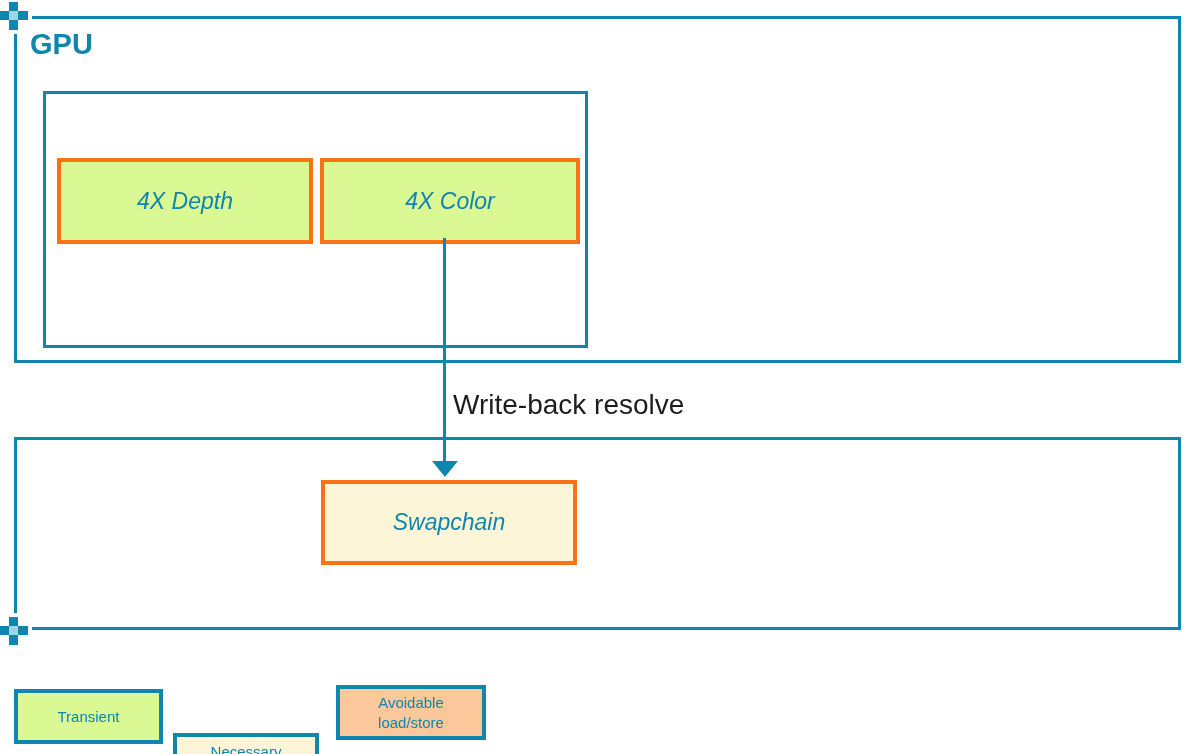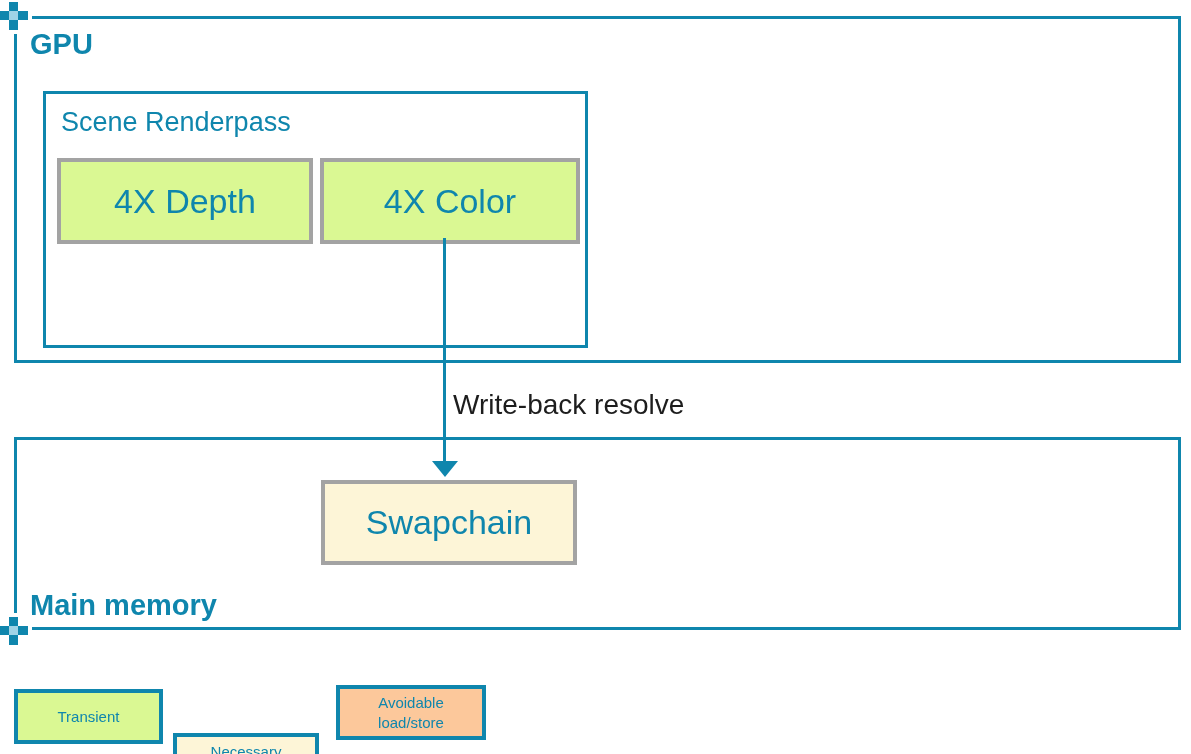--- a/index.html
+++ b/index.html
@@ -25,23 +25,23 @@
     font-size: 29px; font-weight: bold; color: #0f86ad;
   }
 
   
   .scene-box { position: absolute; left: 26px; top: 72px; width: 545px; height: 257px; border: 3px solid #0f86ad; box-sizing: border-box; }
   .scene-label { position: absolute; left: 15px; top: 13px; font-size: 27px; color: #0f86ad; }
 
   
   .node {
     position: absolute; box-sizing: border-box;
-    border: 4px solid #a3a3a3;
+    border: 4px solid #f97316;
     display: flex; align-items: center; justify-content: center;
-    font-size: 34px; color: #0f86ad;
+    font-size: 23px; color: #0f86ad; font-style: italic;
   }
   .depth-node { left: 11px; top: 64px; width: 256px; height: 86px; }
   .color-node { left: 274px; top: 64px; width: 260px; height: 86px; justify-content: center; }
 
   
   .arrow-line { position: absolute; left: 443px; top: 238px; width: 3px; height: 224px; background: #0f86ad; }
   .arrow-head {
     position: absolute; left: 432px; top: 461px; width: 0; height: 0;
     border-left: 13px solid transparent; border-right: 13px solid transparent;
     border-top: 16px solid #0f86ad;
@@ -78,41 +78,39 @@
 </style>
 </head>
 <body>
 
 <div class="canvas">
 
   <div class="tealborder gpu-box">
     <div class="gpu-label">GPU</div>
 
     <div class="scene-box">
-      <div class="scene-label">Scene Renderpass</div>
 
       <div class="node depth-node" style="background-color: rgb(218, 248, 147);">
         <span>4X Depth</span>
       </div>
 
       <div class="node color-node" style="background-color: rgb(218, 248, 147);">
         <span>4X Color</span>
       </div>
     </div>
   </div>
 
   <div class="arrow-line"></div>
   <div class="arrow-head"></div>
   <div class="arrow-label">Write-back resolve</div>
 
   <div class="tealborder mainmem-box">
     <div class="node swapchain-node" style="background-color: rgb(253, 245, 215);">
       <span>Swapchain</span>
     </div>
-    <div class="mainmem-label">Main memory</div>
   </div>
 
   <div class="cross cross-top">
     <span class="bar-h"></span>
     <span class="bar-v"></span>
     <span class="bar-c"></span>
   </div>
   <div class="cross cross-bottom">
     <span class="bar-h"></span>
     <span class="bar-v"></span>

